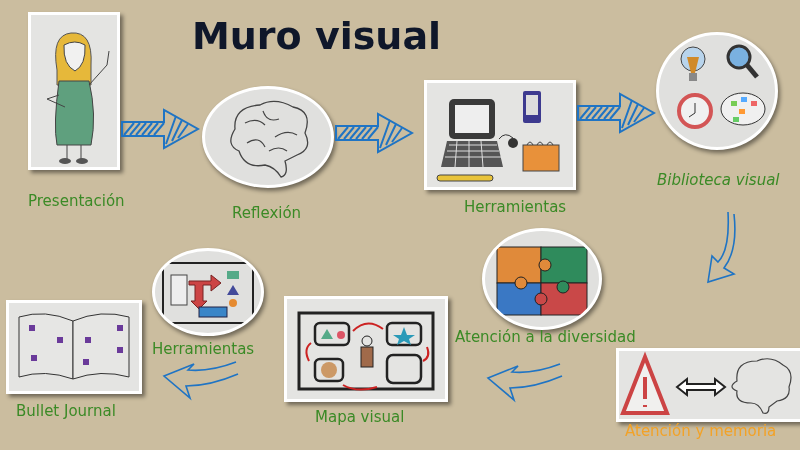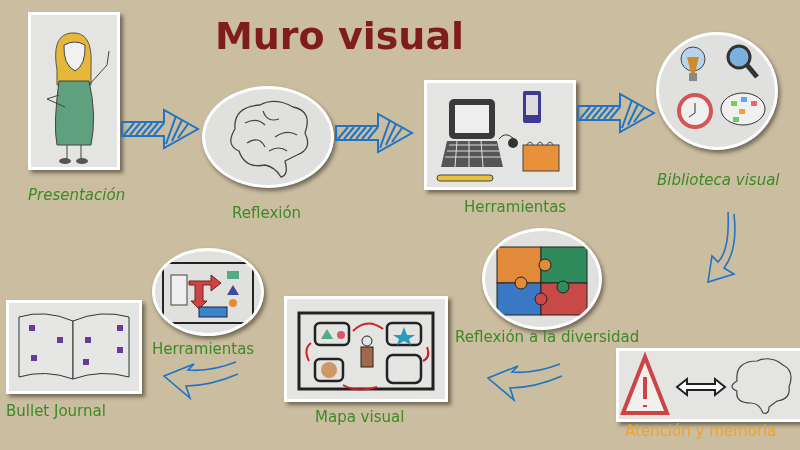--- a/index.html
+++ b/index.html
@@ -1,17 +1,17 @@
 <!DOCTYPE html>
 <html><head>
 <meta charset="utf-8">
 <style>
   html,body{margin:0;padding:0;}
   body{width:800px;height:450px;background:#cbbd9f;position:relative;overflow:hidden;font-family:"DejaVu Sans",sans-serif;}
-  .title{position:absolute;left:192px;top:14px;font-size:38px;font-weight:bold;color:#7f1d1d;letter-spacing:0px;margin-left:23px;}
+  .title{position:absolute;left:192px;top:14px;font-size:38px;font-weight:bold;color:#0f172a;letter-spacing:0px;}
   .card{position:absolute;background:#e4e4e2;border:3px solid #fff;box-shadow:3px 3px 4px rgba(0,0,0,.45);overflow:hidden;}
   .oval{position:absolute;background:#e0e0de;border:3px solid #fff;border-radius:50%;box-shadow:2px 3px 4px rgba(0,0,0,.45);overflow:hidden;}
   .label{position:absolute;font-size:15px;color:#3b8a26;white-space:nowrap;}
   .label.orange{color:#f2a227;}
   svg{display:block;}
   .arrow{position:absolute;}
 </style>
 </head>
 <body>
 
@@ -22,21 +22,21 @@
     <path d="M26 55 Q20 20 40 18 Q62 16 60 50 L60 70 L26 70 Z" fill="#e6b83a" stroke="#555" stroke-width="1"></path>
     <path d="M33 30 Q32 50 44 56 Q55 50 54 30 Q44 24 33 30Z" fill="#f1f1f0" stroke="#444" stroke-width="1"></path>
     <path d="M28 66 Q22 110 26 130 L60 130 Q66 100 58 66 Z" fill="#5fa07e" stroke="#444" stroke-width="1"></path>
     <path d="M58 70 L76 50 L78 36" stroke="#444" fill="none"></path>
     <path d="M28 80 L16 84 L34 92" stroke="#444" fill="none"></path>
     <path d="M36 130 L36 144 M50 130 L50 144" stroke="#444"></path>
     <ellipse cx="34" cy="146" rx="6" ry="3" fill="#555"></ellipse>
     <ellipse cx="51" cy="146" rx="6" ry="3" fill="#555"></ellipse>
   </svg>
 </div>
-<div class="label" style="left:28px;top:186px;font-style:italic;">Presentación</div>
+<div class="label" style="left:28px;top:192px;">Presentación</div>
 
 <svg class="arrow" style="left:120px;top:108px;" width="80" height="42" viewBox="0 0 80 42">
   <path d="M2 14 L44 14 L44 2 L78 21 L44 40 L44 28 L2 28 Z" fill="none" stroke="#1f74c4" stroke-width="2"></path>
   <path d="M4 27 L14 15 M10 27 L20 15 M16 27 L26 15 M22 27 L32 15 M28 27 L38 15 M34 27 L44 15 M46 36 L56 8 M52 33 L62 12 M58 30 L68 16" stroke="#1f74c4" stroke-width="2"></path>
 </svg>
 
 <div class="oval" style="left:202px;top:86px;width:126px;height:96px;">
   <svg width="126" height="96" viewBox="0 0 126 96">
     <path d="M30 40 Q28 18 55 16 Q70 8 88 18 Q108 22 100 44 Q108 60 92 66 L80 72 Q84 86 76 88 Q70 78 60 76 Q40 80 34 62 Q20 56 30 40 Z" fill="none" stroke="#444" stroke-width="1.3"></path>
     <path d="M40 34 Q52 28 60 36 M58 22 Q62 34 74 30 M70 48 Q82 40 92 46 M42 54 Q54 46 60 58 M64 62 Q74 56 82 62" stroke="#444" fill="none" stroke-width="1.2"></path>
@@ -109,21 +109,21 @@
     <rect x="12" y="16" width="44" height="36" fill="#e08a3a" stroke="#222"></rect>
     <rect x="56" y="16" width="46" height="36" fill="#2f8b5c" stroke="#222"></rect>
     <rect x="12" y="52" width="44" height="32" fill="#3a78c4" stroke="#222"></rect>
     <rect x="56" y="52" width="46" height="32" fill="#c94848" stroke="#222"></rect>
     <circle cx="60" cy="34" r="6" fill="#e08a3a" stroke="#222"></circle>
     <circle cx="78" cy="56" r="6" fill="#2f8b5c" stroke="#222"></circle>
     <circle cx="36" cy="52" r="6" fill="#e08a3a" stroke="#222"></circle>
     <circle cx="56" cy="68" r="6" fill="#c94848" stroke="#222"></circle>
   </svg>
 </div>
-<div class="label" style="left:455px;top:328px;">Reflexión a la diversidad</div>
+<div class="label" style="left:455px;top:328px;">Atención a la diversidad</div>
 
 <svg class="arrow" style="left:484px;top:362px;" width="80" height="42" viewBox="0 0 80 42">
   <path d="M76 2 Q50 12 28 10 L34 4 L4 16 L30 38 L26 26 Q50 26 78 14" fill="none" stroke="#1f74c4" stroke-width="1.6"></path>
 </svg>
 
 <div class="card" style="left:284px;top:296px;width:158px;height:100px;">
   <svg width="158" height="100" viewBox="0 0 158 100">
     <rect x="12" y="14" width="134" height="76" fill="none" stroke="#222" stroke-width="3"></rect>
     <rect x="28" y="24" width="34" height="22" rx="5" fill="none" stroke="#222" stroke-width="2.5"></rect>
     <path d="M34 40 L40 30 L46 40 Z" fill="#5a8"></path>
@@ -163,13 +163,13 @@
     <path d="M64 18 Q92 6 120 14 L120 74 Q92 66 64 76 Z" fill="#e6e6e4" stroke="#333"></path>
     <rect x="20" y="22" width="6" height="6" fill="#6a3a9a"></rect>
     <rect x="48" y="34" width="6" height="6" fill="#6a3a9a"></rect>
     <rect x="22" y="52" width="6" height="6" fill="#6a3a9a"></rect>
     <rect x="108" y="22" width="6" height="6" fill="#6a3a9a"></rect>
     <rect x="76" y="34" width="6" height="6" fill="#6a3a9a"></rect>
     <rect x="108" y="44" width="6" height="6" fill="#6a3a9a"></rect>
     <rect x="74" y="56" width="6" height="6" fill="#6a3a9a"></rect>
   </svg>
 </div>
-<div class="label" style="left:6px;top:402px;">Bullet Journal</div>
+<div class="label" style="left:16px;top:402px;">Bullet Journal</div>
 
 </body></html>

